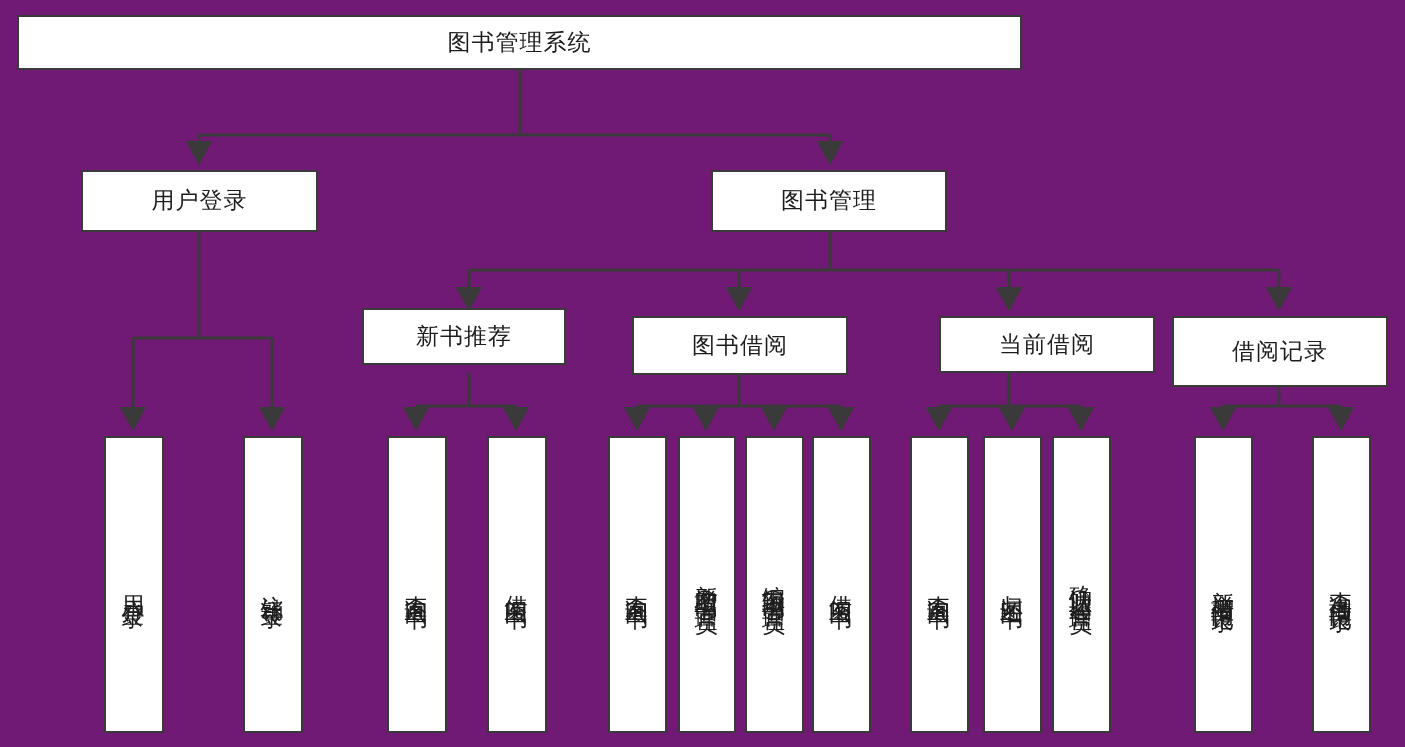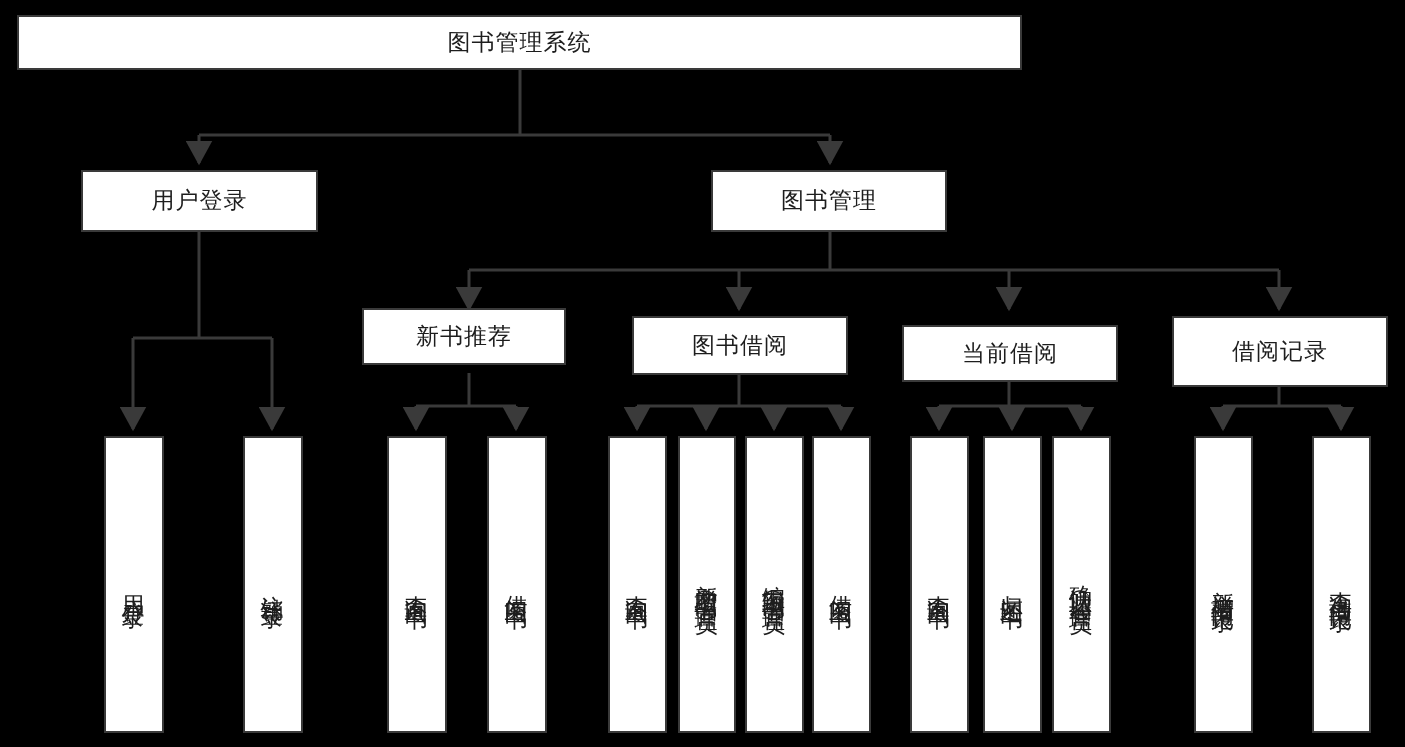--- a/index.html
+++ b/index.html
@@ -7,21 +7,21 @@
     padding: 0;
     background: #ffffff;
   }
   body {
     font-family: "DejaVu Sans", "Liberation Sans", sans-serif;
   }
   #canvas {
     position: relative;
     width: 1405px;
     height: 747px;
-    background: #000000;
+    background: #701a75;
     overflow: hidden;
   }
   .node {
     position: absolute;
     box-sizing: border-box;
     border: 2px solid #3a3a3a;
     background: #ffffff;
     display: flex;
     align-items: center;
     justify-content: center;
@@ -131,21 +131,21 @@
   <div class="node horiz" style="left:711px; top:170px; width:236px; height:62px;justify-content:center;">
     <span>图书管理</span>
   </div>
 
   <div class="node horiz" style="left:362px; top:308px; width:204px; height:57px;">
     <span>新书推荐</span>
   </div>
   <div class="node horiz" style="left:632px; top:316px; width:216px; height:59px;">
     <span>图书借阅</span>
   </div>
-  <div class="node horiz" style="left:902px; top:316px; width:216px; height:57px;margin-top:9px;">
+  <div class="node horiz" style="left:939px; top:316px; width:216px; height:57px;">
     <span>当前借阅</span>
   </div>
   <div class="node horiz" style="left:1172px; top:316px; width:216px; height:71px;">
     <span>借阅记录</span>
   </div>
 
   <div class="node vert" style="left:104px; top:436px; width:60px; height:297px;">
     <span class="vtext">用户登录</span>
   </div>
   <div class="node vert" style="left:243px; top:436px; width:60px; height:297px;">

